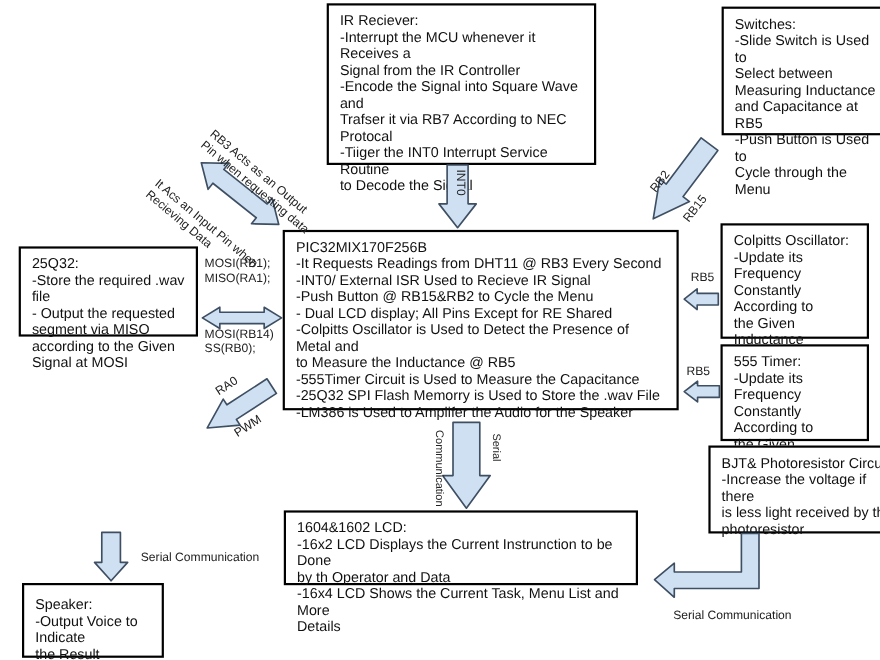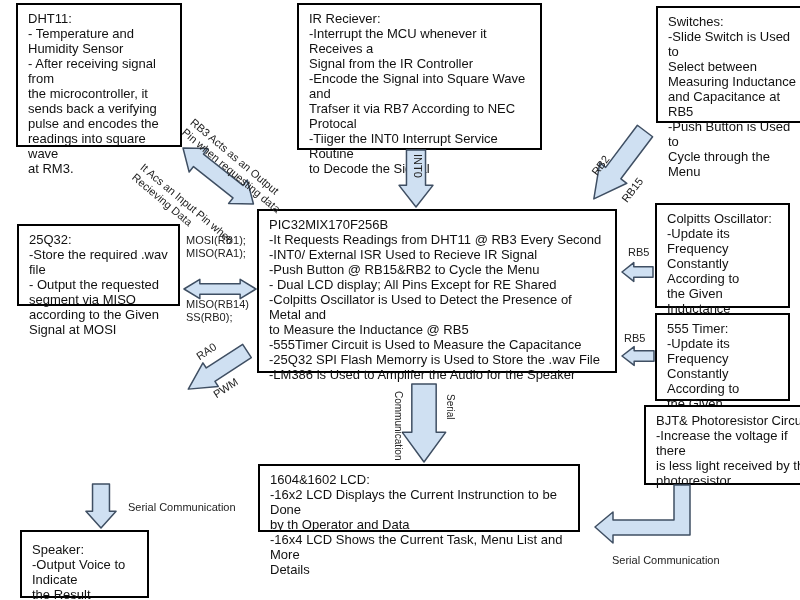--- a/index.html
+++ b/index.html
@@ -33,31 +33,20 @@
   .rot40{transform:rotate(40deg);}
   .rot90{transform:rotate(90deg);}
   .rotm52{transform:rotate(-52deg);}
   .rotm33{transform:rotate(-33deg);}
 </style>
 </head>
 <body>
 
 <div id="stage">
 
-  <div class="box" style="left:16px;top:3px;width:166px;height:144px">
-    <div class="box-text">DHT11:
-- Temperature and
-Humidity Sensor
-- After receiving signal from
-the microcontroller, it
-sends back a verifying
-pulse and encodes the
-readings into square wave
-at RM3.</div>
-  </div>
 
   <div class="box" style="left:297px;top:3px;width:245px;height:147px">
     <div class="box-text">IR Reciever:
 -Interrupt the MCU whenever it Receives a
 Signal from the IR Controller
 -Encode the Signal into Square Wave and
 Trafser it via RB7 According to NEC
 Protocal
 -Tiiger the INT0 Interrupt Service Routine
 to Decode the Signal</div>
@@ -196,21 +185,21 @@
 
   <div class="lbl rot40" style="left:196px;top:116px">RB3 Acts as an Output
 Pin when requesting data</div>
   <div class="lbl rot40" style="left:146px;top:161px">It Acs an Input Pin when
 Recieving Data</div>
   <div class="lbl rot90" style="left:424px;top:154px">INT0</div>
   <div class="lbl rotm52" style="left:589px;top:170px">RB2</div>
   <div class="lbl rotm52" style="left:619px;top:197px">RB15</div>
   <div class="lbl" style="left:186px;top:234px">MOSI(RB1);
 MISO(RA1);</div>
-  <div class="lbl" style="left:186px;top:298px">MISO(RB14)
+  <div class="lbl" style="left:186px;top:298px">MOSI(RB14)
 SS(RB0);</div>
   <div class="lbl" style="left:628px;top:246px">RB5</div>
   <div class="lbl" style="left:624px;top:332px">RB5</div>
   <div class="lbl rotm33" style="left:194px;top:352px">RA0</div>
   <div class="lbl rotm33" style="left:211px;top:390px">PWM</div>
   <div class="lbl small rot90" style="left:405px;top:391px">Communication</div>
   <div class="lbl small rot90" style="left:457px;top:394px">Serial</div>
   <div class="lbl" style="left:128px;top:501px">Serial Communication</div>
   <div class="lbl" style="left:612px;top:554px">Serial Communication</div>
 

